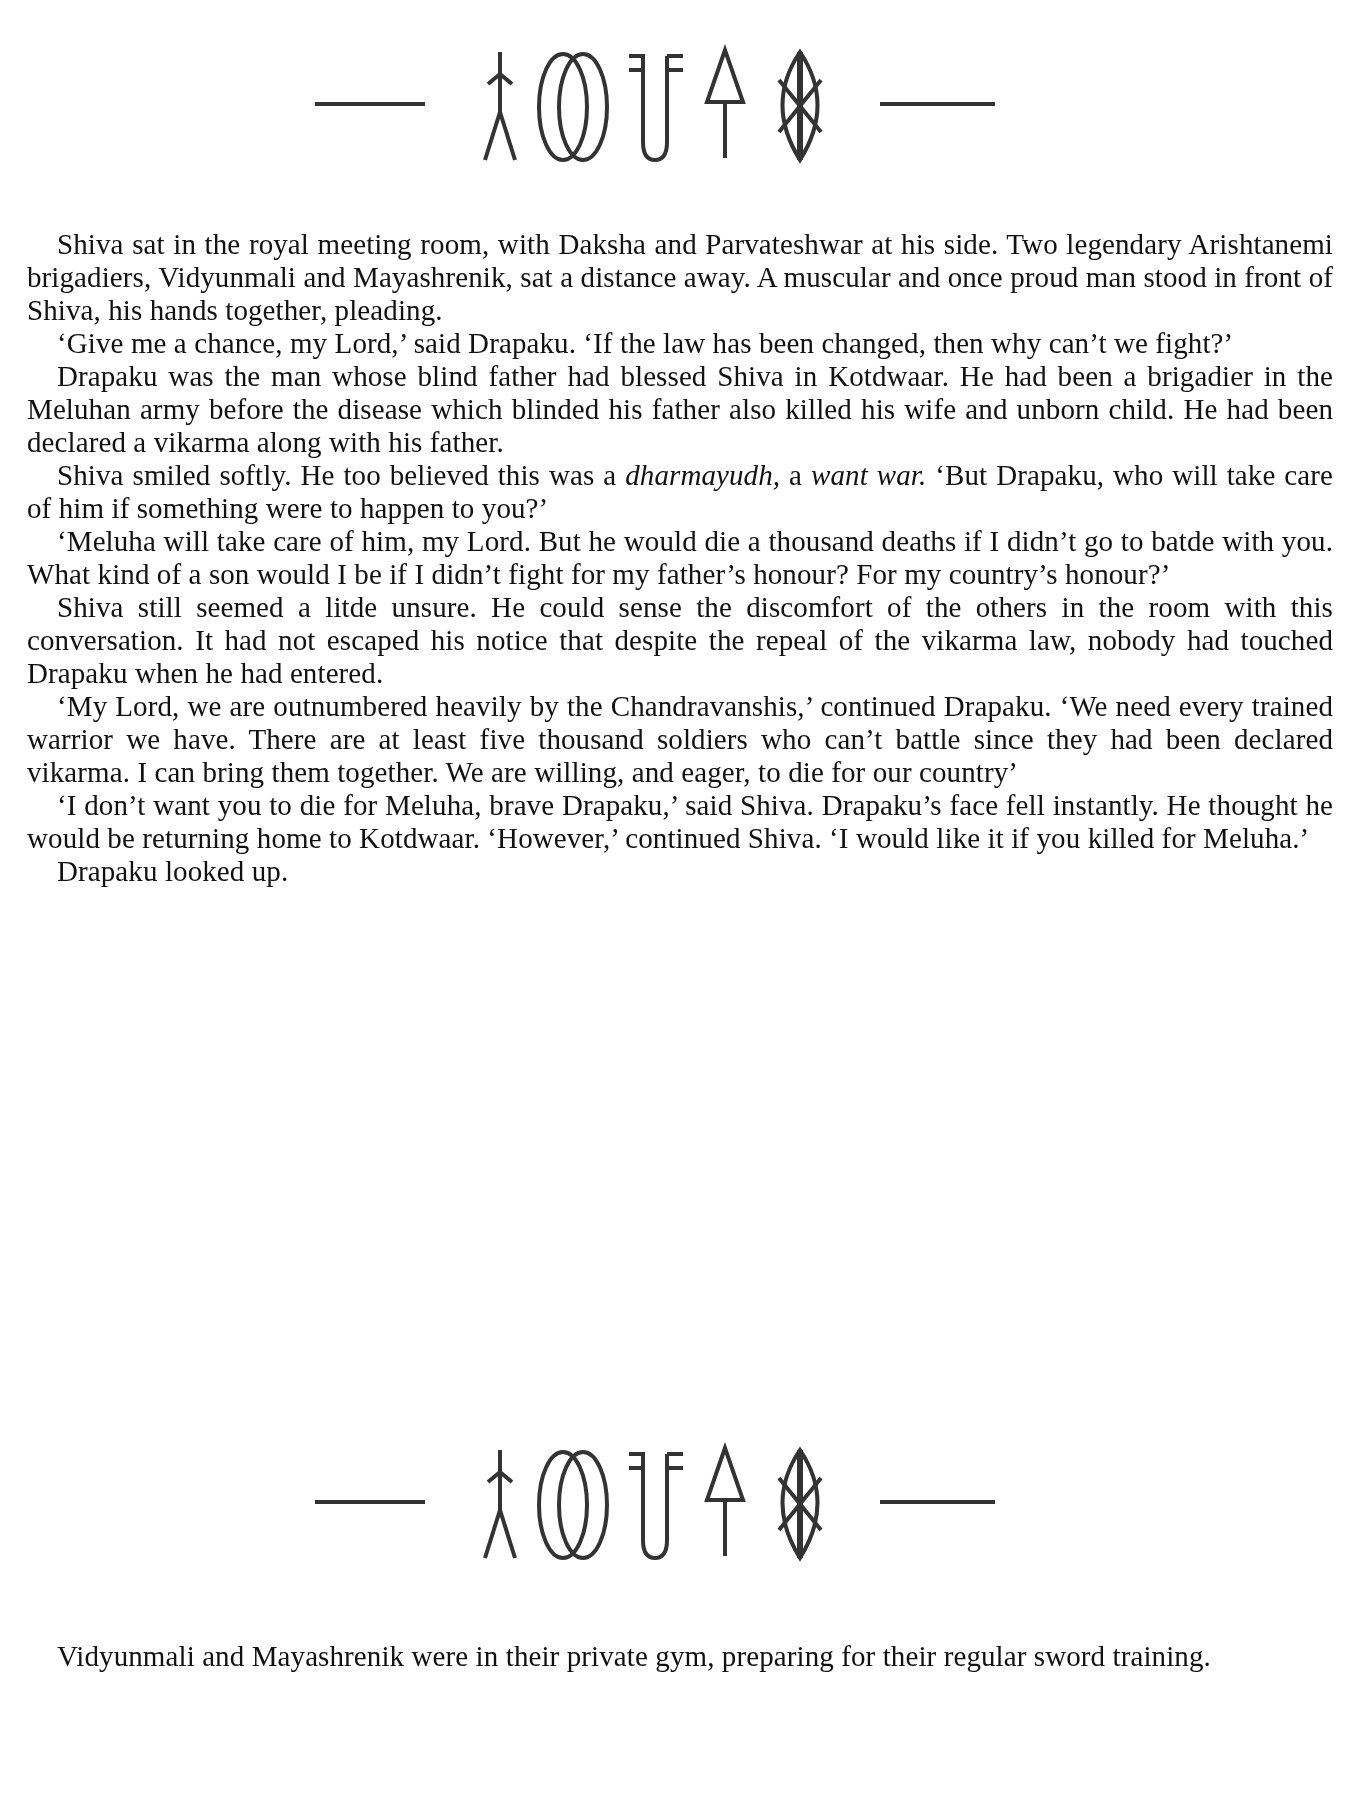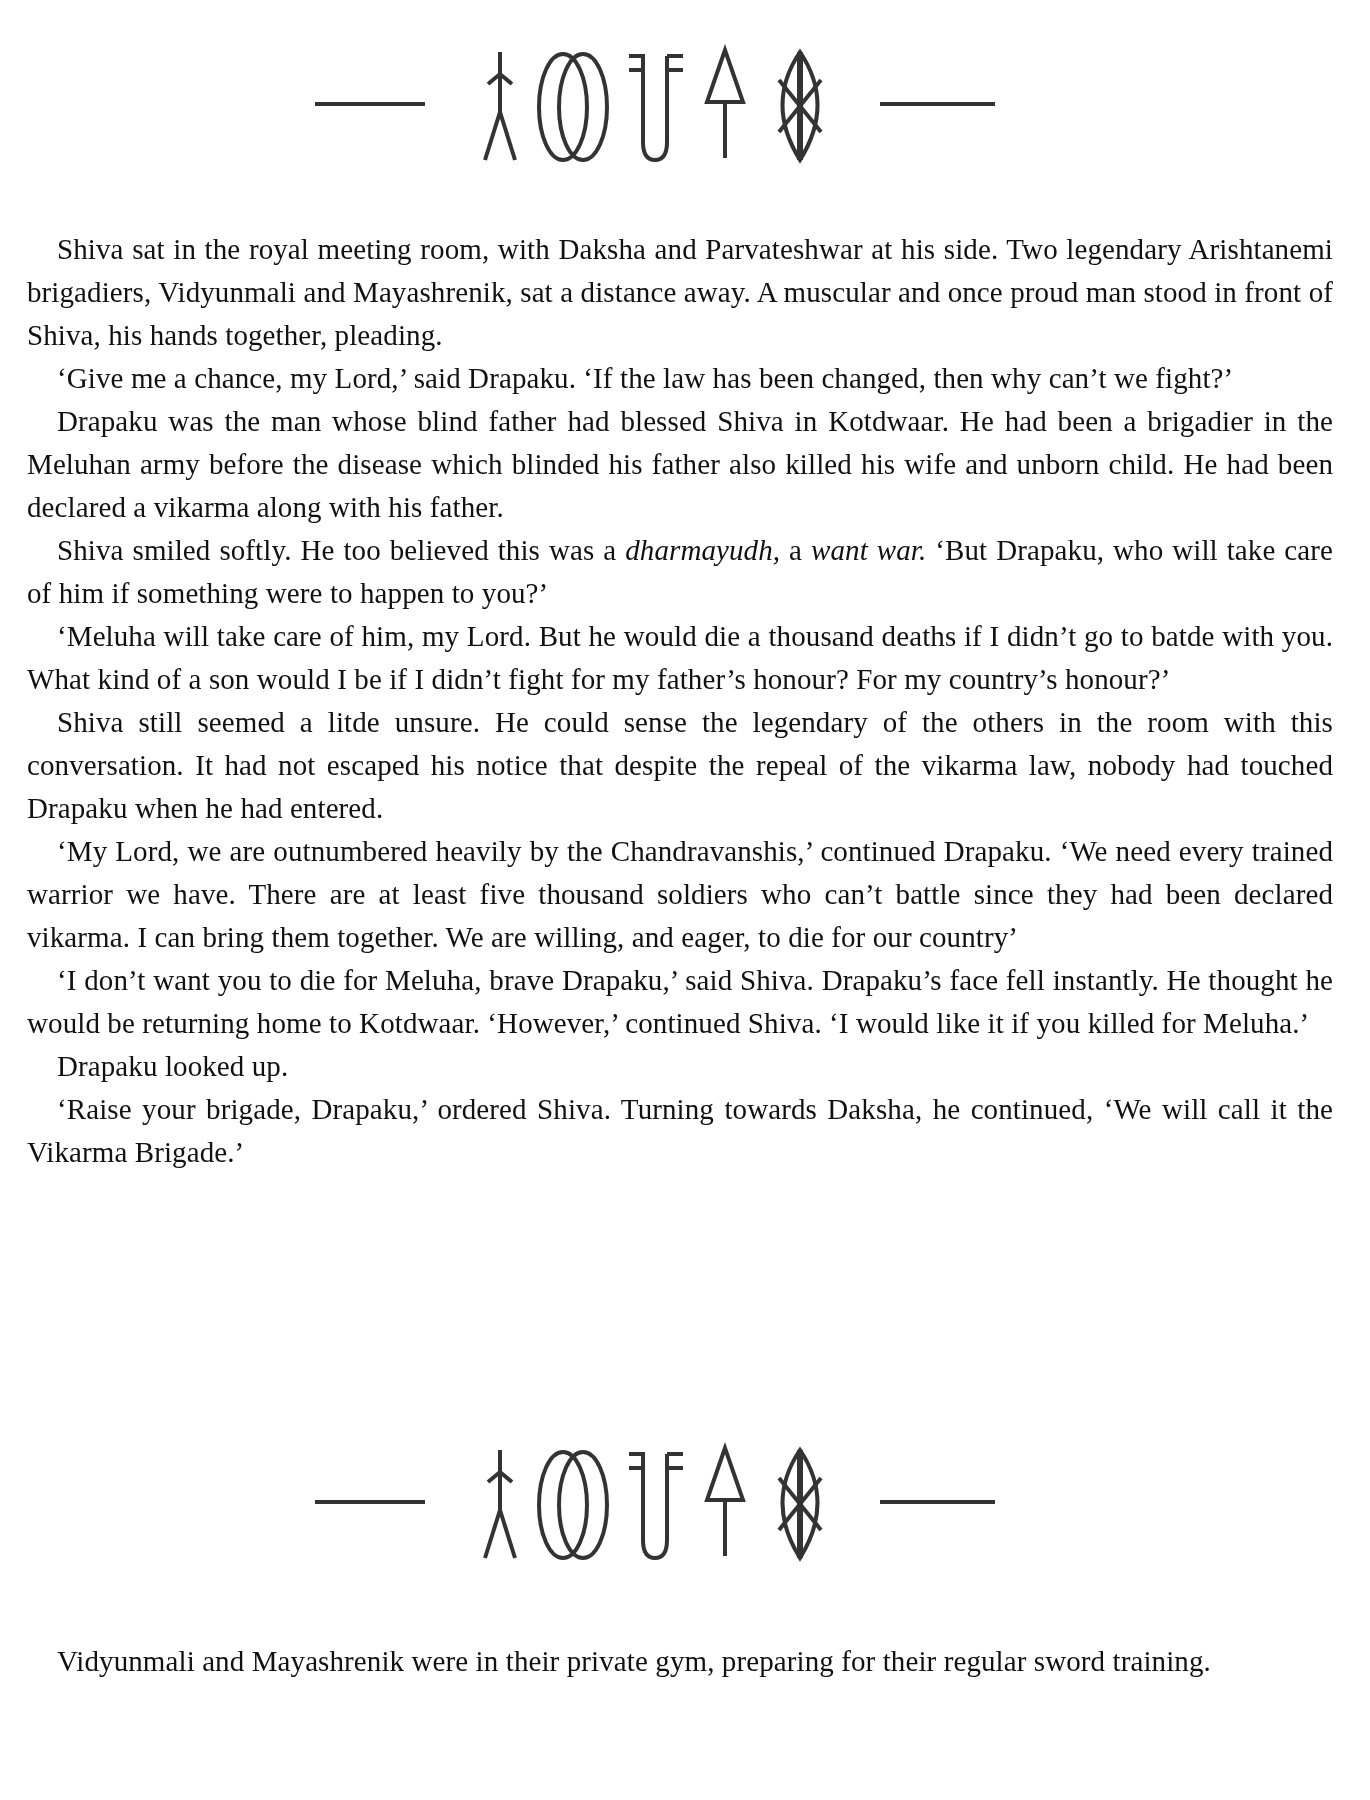--- a/index.html
+++ b/index.html
@@ -1,21 +1,21 @@
 <!DOCTYPE html>
 <html><head>
 <meta charset="utf-8">
 <style>
   html, body { margin:0; padding:0; background:#ffffff; }
   body { width:1370px; height:1800px; position:relative; overflow:hidden;
          font-family:"Liberation Serif", "DejaVu Serif", serif; color:#111; }
   .ornament { position:absolute; left:0; width:1370px; height:140px; }
   .ornament svg { display:block; margin:0 auto; }
   .text-block { position:absolute; left:27px; width:1306px; }
-  .para { margin:0; font-size:29px; line-height:43px; text-align:justify;
+  .para { margin:0; font-size:29px; line-height:33px; text-align:justify;
           text-indent:30px; letter-spacing:0.1px; }
   em { font-style:italic; }
 </style>
 </head>
 <body>
 
 <div class="ornament" style="top:42px;">
   <svg width="760" height="130" viewBox="0 0 760 130">
     <g stroke="#333" stroke-width="4" fill="none" stroke-linecap="butt">
 
@@ -57,25 +57,24 @@
     </g>
   </svg>
 </div>
 
 <div class="text-block" style="top:228px;">
   <p class="para">Shiva sat in the royal meeting room, with Daksha and Parvateshwar at his side. Two legendary Arishtanemi brigadiers, Vidyunmali and Mayashrenik, sat a distance away. A muscular and once proud man stood in front of Shiva, his hands together, pleading.</p>
   <p class="para">‘Give me a chance, my Lord,’ said Drapaku. ‘If the law has been changed, then why can’t we fight?’</p>
   <p class="para">Drapaku was the man whose blind father had blessed Shiva in Kotdwaar. He had been a brigadier in the Meluhan army before the disease which blinded his father also killed his wife and unborn child. He had been declared a vikarma along with his father.</p>
   <p class="para"><span>Shiva smiled softly. He too believed this was a </span><em>dharmayudh,</em><span> a </span><em>want war.</em><span> ‘But Drapaku, who will take care of him if something were to happen to you?’</span></p>
   <p class="para">‘Meluha will take care of him, my Lord. But he would die a thousand deaths if I didn’t go to batde with you. What kind of a son would I be if I didn’t fight for my father’s honour? For my country’s honour?’</p>
-  <p class="para">Shiva still seemed a litde unsure. He could sense the legendary of the others in the room with this conversation. It had not escaped his notice that despite the repeal of the vikarma law, nobody had touched Drapaku when he had entered.</p>
+  <p class="para">Shiva still seemed a litde unsure. He could sense the discomfort of the others in the room with this conversation. It had not escaped his notice that despite the repeal of the vikarma law, nobody had touched Drapaku when he had entered.</p>
   <p class="para">‘My Lord, we are outnumbered heavily by the Chandravanshis,’ continued Drapaku. ‘We need every trained warrior we have. There are at least five thousand soldiers who can’t battle since they had been declared vikarma. I can bring them together. We are willing, and eager, to die for our country’</p>
   <p class="para">‘I don’t want you to die for Meluha, brave Drapaku,’ said Shiva. Drapaku’s face fell instantly. He thought he would be returning home to Kotdwaar. ‘However,’ continued Shiva. ‘I would like it if you killed for Meluha.’</p>
   <p class="para">Drapaku looked up.</p>
-  <p class="para">‘Raise your brigade, Drapaku,’ ordered Shiva. Turning towards Daksha, he continued, ‘We will call it the Vikarma Brigade.’</p>
 </div>
 
 <div class="ornament" style="top:1440px;">
   <svg width="760" height="130" viewBox="0 0 760 130">
     <g stroke="#333" stroke-width="4" fill="none" stroke-linecap="butt">
       <line x1="10" y1="62" x2="120" y2="62"></line>
       <g>
         <line x1="195" y1="10" x2="195" y2="70"></line>
         <path d="M183 42 L195 32 L207 42"></path>
         <line x1="195" y1="70" x2="180" y2="118"></line>

